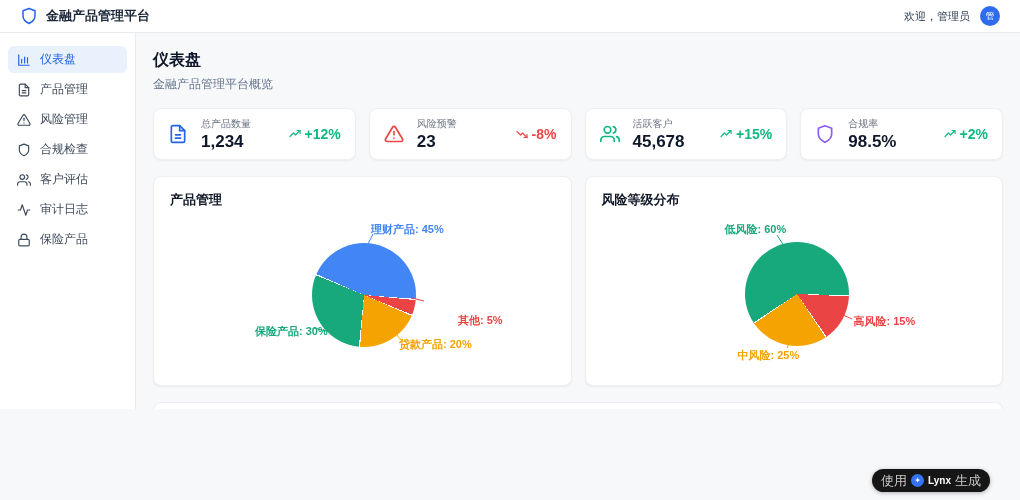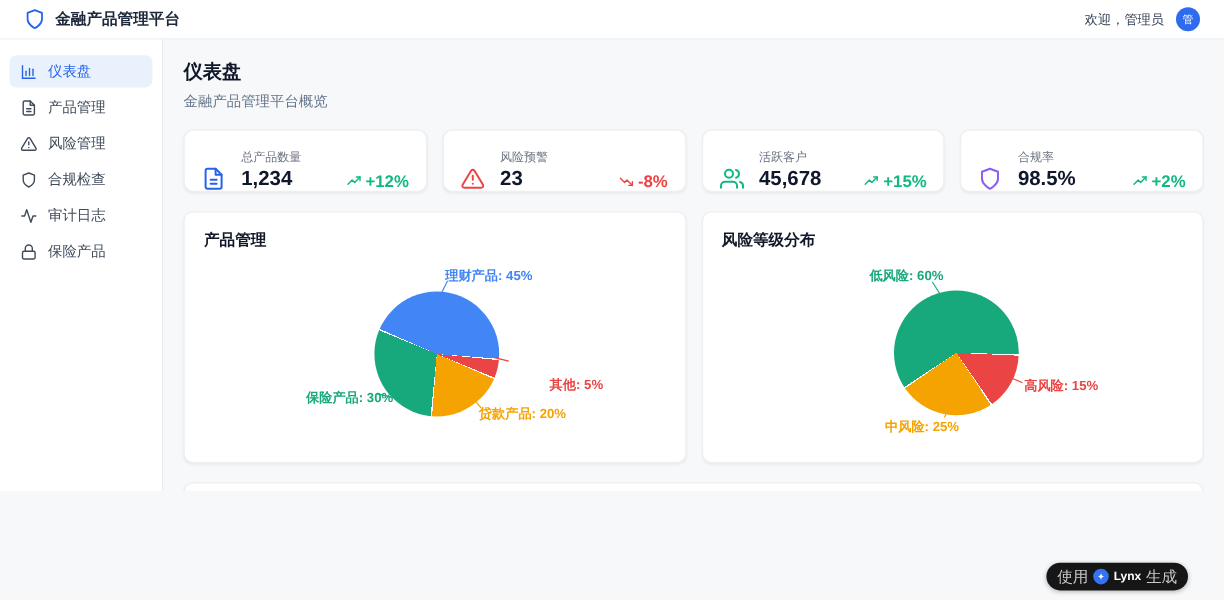--- a/index.html
+++ b/index.html
@@ -25,21 +25,21 @@
   .side-item svg { flex:0 0 auto; }
   .side-item.active { background:#e9f1fd; color:#2563eb; }
   .main { flex:1; padding:13px 17px; overflow:hidden; }
 
   .page-title { font-size:16px; font-weight:bold; color:#0f172a; margin-top:4px; }
   .page-subtitle { font-size:12px; color:#64748b; margin-top:5px; }
 
   
   .stats { display:grid; grid-template-columns:repeat(4,1fr); gap:13px; margin-top:15px; }
   .stat-card { background:#fff; border:1px solid #edeff2; border-radius:8px; height:52px;
-               display:flex; align-items:flex-end; padding:0 14px; box-shadow:0 1px 2px rgba(16,24,40,.05); }
+               display:flex; align-items:center; padding:0 14px; box-shadow:0 1px 2px rgba(16,24,40,.05); }
   .stat-mid { margin-left:13px; }
   .stat-label { font-size:10px; color:#6b7280; }
   .stat-value { font-size:17px; font-weight:bold; color:#0f172a; margin-top:1px; }
   .stat-trend { margin-left:auto; font-size:14px; font-weight:bold; display:flex; align-items:center; gap:4px; }
   .up { color:#10b981; } .down { color:#ef4444; }
 
   
   .charts-row { display:grid; grid-template-columns:1fr 1fr; gap:13px; margin-top:16px; }
   .chart-card { position:relative; background:#fff; border:1px solid #edeff2; border-radius:8px;
                 height:210px; box-shadow:0 1px 2px rgba(16,24,40,.05); }
@@ -118,20 +118,31 @@
           </span>
         <span>风险管理</span>
       </div>
       <div class="side-item">
         <span style="display:flex;">
             <svg width="14" height="14" viewBox="0 0 24 24" fill="none" stroke="currentColor" stroke-width="2" stroke-linejoin="round">
               <path d="M12 22s8-4 8-10V5l-8-3-8 3v7c0 6 8 10 8 10z"></path>
             </svg>
           </span>
         <span>合规检查</span>
+      </div>
+      <div class="side-item">
+        <span style="display:flex;">
+            <svg width="14" height="14" viewBox="0 0 24 24" fill="none" stroke="currentColor" stroke-width="2" stroke-linecap="round" stroke-linejoin="round">
+              <path d="M17 21v-2a4 4 0 0 0-4-4H5a4 4 0 0 0-4 4v2"></path>
+              <circle cx="9" cy="7" r="4"></circle>
+              <path d="M23 21v-2a4 4 0 0 0-3-3.87"></path>
+              <path d="M16 3.13a4 4 0 0 1 0 7.75"></path>
+            </svg>
+          </span>
+        <span>客户评估</span>
       </div>
       <div class="side-item">
         <span style="display:flex;">
             <svg width="14" height="14" viewBox="0 0 24 24" fill="none" stroke="currentColor" stroke-width="2" stroke-linecap="round" stroke-linejoin="round">
               <polyline points="22 12 18 12 15 21 9 3 6 12 2 12"></polyline>
             </svg>
           </span>
         <span>审计日志</span>
       </div>
       <div class="side-item">

